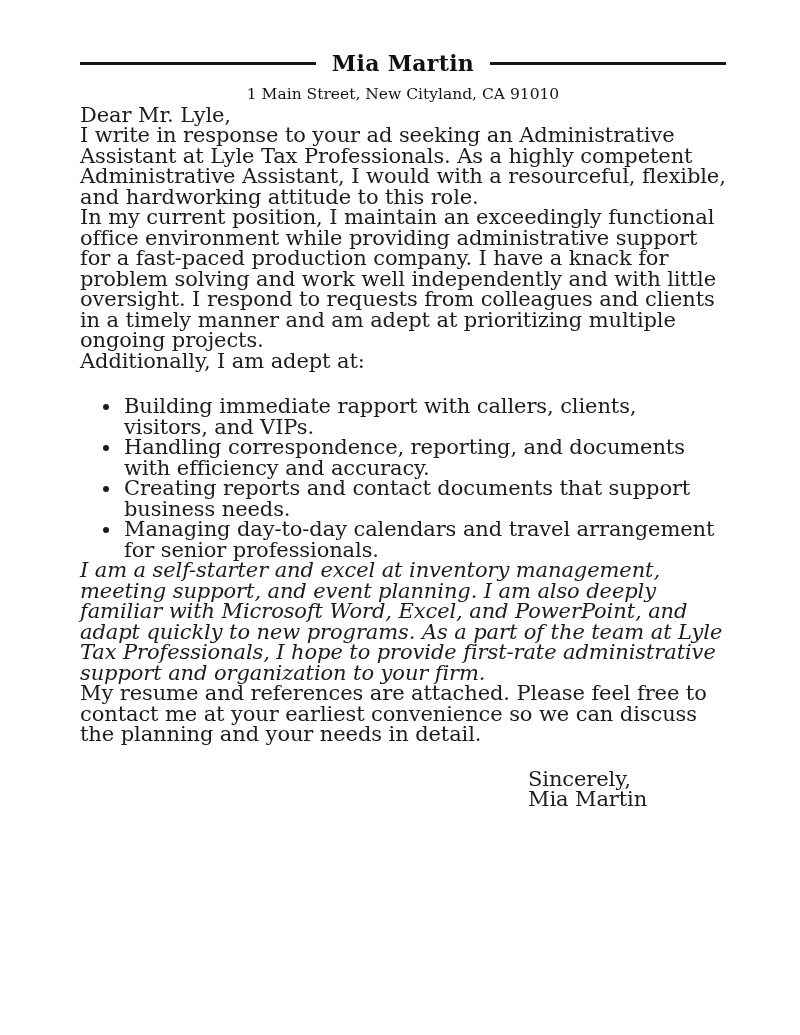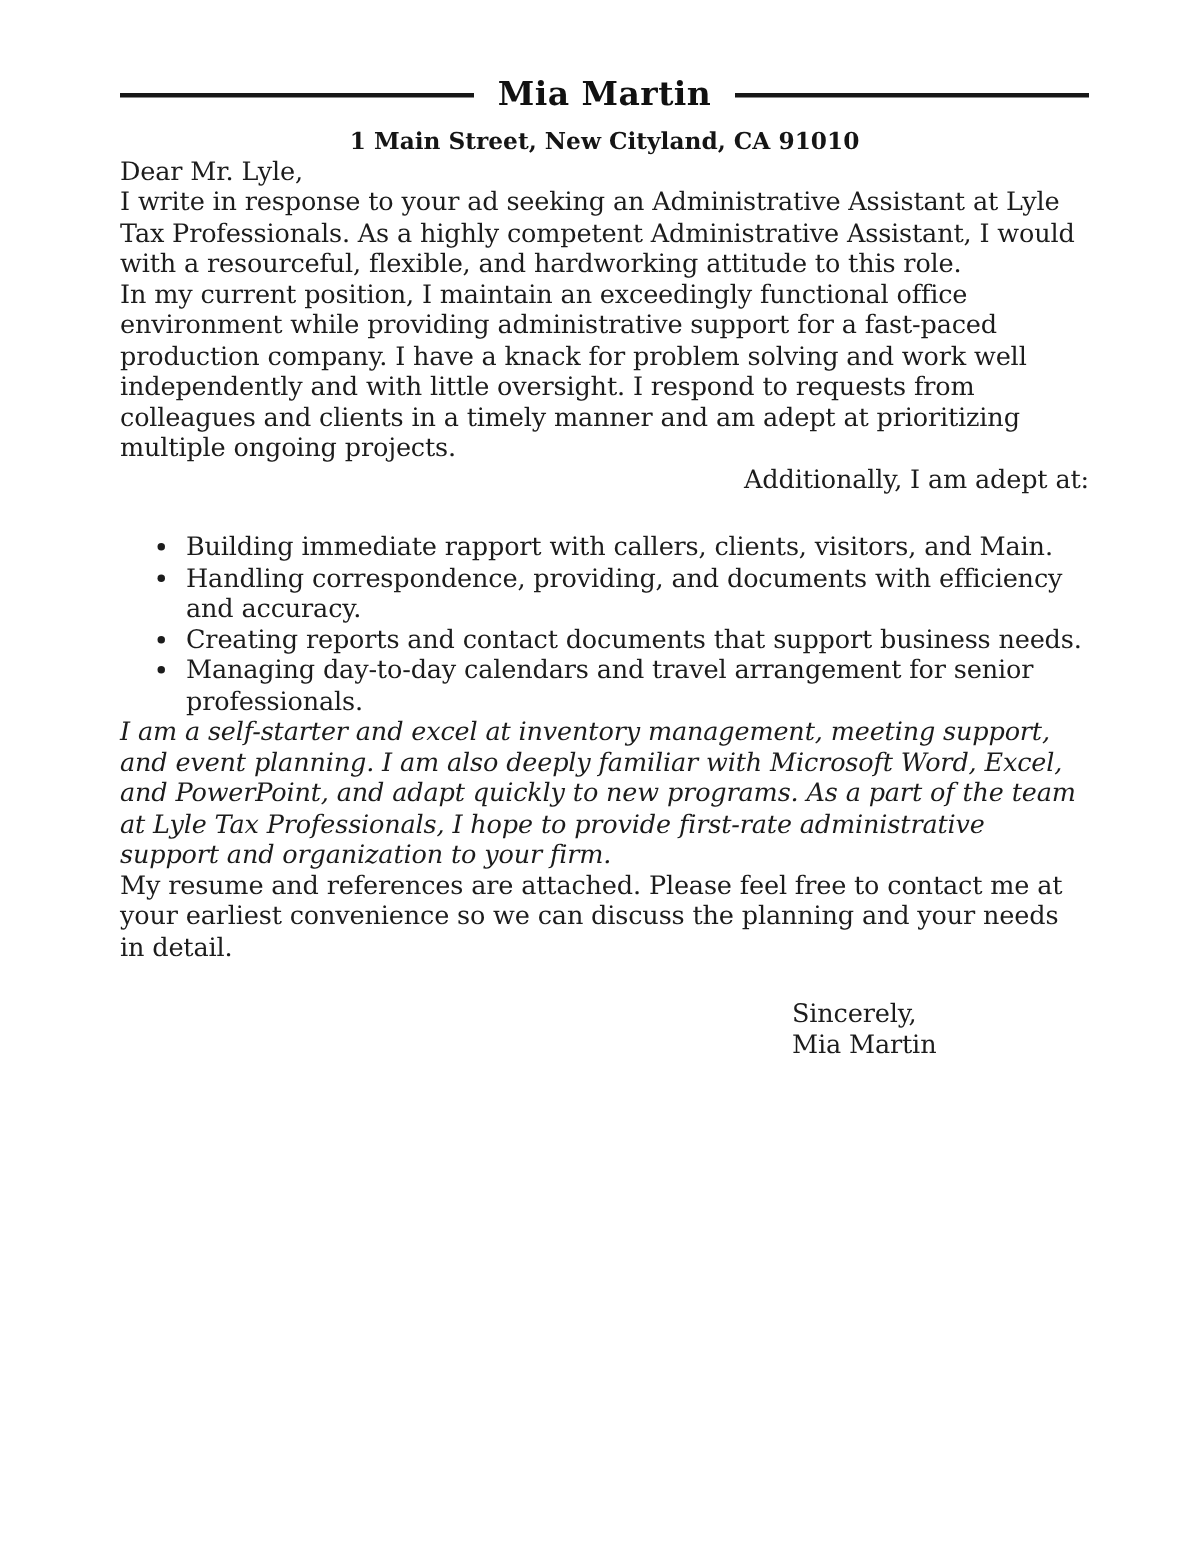--- a/index.html
+++ b/index.html
@@ -42,38 +42,38 @@
     letter-spacing: 0.3px;
     white-space: nowrap;
     margin: 0 16px;
     color: #111111;
   }
   .addr-block {
     margin-top: 8px;
   }
   .addr-line {
     text-align: center;
-    font-weight: 700;
+    font-weight: 400;
     font-size: 15.5px;
     line-height: 20.5px;
     color: #151515;
   }
   
   .body-text {
-    font-size: 17px;
+    font-size: 21px;
     line-height: 20.5px;
     letter-spacing: -0.1px;
   }
   .body-text p {
     margin: 0;
   }
   .salutation { margin-top: 7px; }
   .para-intro { margin-top: 7px; }
   .para-body { margin-top: 22px; }
-  .skills-intro { margin-top: 22px; text-align: right; }
+  .skills-intro { margin-top: 22px; }
   ul.skills-list {
     margin: 25px 0 0 0;
     padding-left: 42px;
   }
   ul.skills-list li {
     margin: 0;
     padding-left: 2px;
   }
   .para-qualifications { margin-top: 24px; font-style: italic; }
   .para-closing { margin-top: 23px; }
@@ -103,22 +103,22 @@
     <div class="body-text">
       <p class="salutation">Dear Mr. Lyle,</p>
 
       <p class="para-intro">I write in response to your ad seeking an Administrative Assistant at Lyle Tax Professionals. As a highly competent Administrative Assistant, I would with a resourceful, flexible, and hardworking attitude to this role.</p>
 
       <p class="para-body">In my current position, I maintain an exceedingly functional office environment while providing administrative support for a fast-paced production company. I have a knack for problem solving and work well independently and with little oversight. I respond to requests from colleagues and clients in a timely manner and am adept at prioritizing multiple ongoing projects.</p>
 
       <p class="skills-intro">Additionally, I am adept at:</p>
 
       <ul class="skills-list">
-        <li>Building immediate rapport with callers, clients, visitors, and Main.</li>
-        <li>Handling correspondence, providing, and documents with efficiency and accuracy.</li>
+        <li>Building immediate rapport with callers, clients, visitors, and VIPs.</li>
+        <li>Handling correspondence, reporting, and documents with efficiency and accuracy.</li>
         <li>Creating reports and contact documents that support business needs.</li>
         <li>Managing day-to-day calendars and travel arrangement for senior professionals.</li>
       </ul>
 
       <p class="para-qualifications">I am a self-starter and excel at inventory management, meeting support, and event planning. I am also deeply familiar with Microsoft Word, Excel, and PowerPoint, and adapt quickly to new programs. As a part of the team at Lyle Tax Professionals, I hope to provide first-rate administrative support and organization to your firm.</p>
 
       <p class="para-closing">My resume and references are attached. Please feel free to contact me at your earliest convenience so we can discuss the planning and your needs in detail.</p>
 
       <div class="signature-block">
         <p class="valediction">Sincerely,</p>

